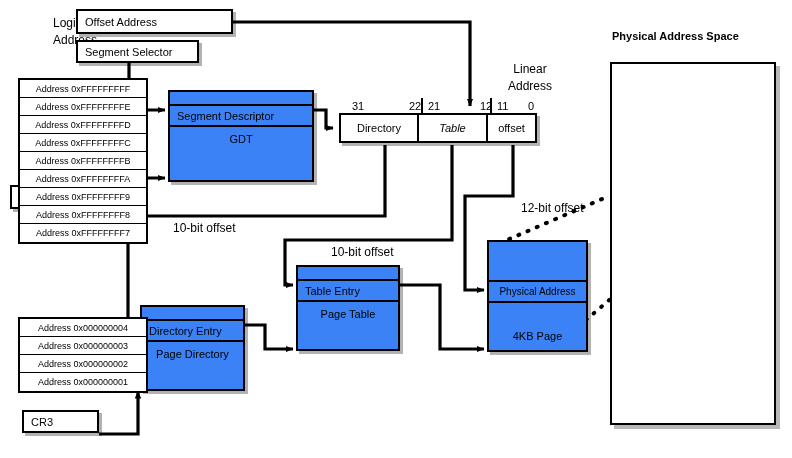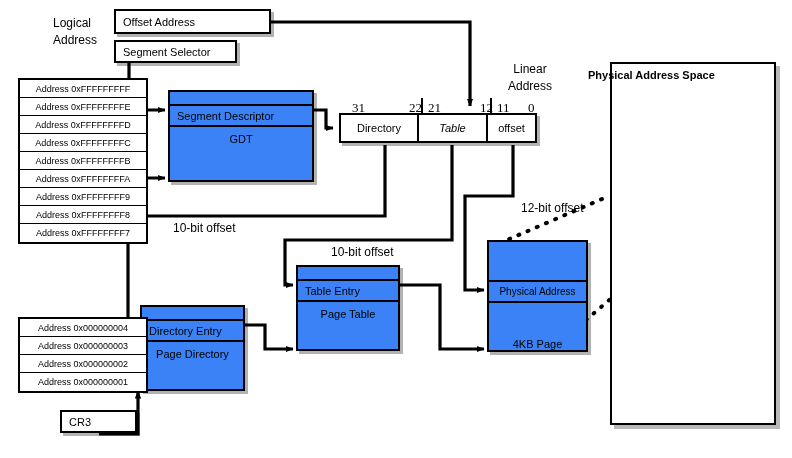--- a/index.html
+++ b/index.html
@@ -32,21 +32,20 @@
     align-items: center;
     justify-content: center;
     font-size: 11px;
     color: #000;
     white-space: nowrap;
     z-index: 3;
   }
   .box.left {
     justify-content: flex-start;
     padding-left: 7px;
-    margin-left: 38px;
   }
   
   .stack {
     position: absolute;
     box-sizing: border-box;
     border: 2px solid #000;
     background: #3b82f6;
     box-shadow: 3px 3px 0 rgba(0,0,0,0.30);
     z-index: 3;
   }
@@ -91,24 +90,23 @@
     box-sizing: border-box;
     display: flex;
     align-items: center;
     justify-content: center;
     font-size: 11px;
     border-right: 2px solid #000;
   }
   #linear-address .cell:last-child { border-right: none; }
   .bitnum {
     position: absolute;
-    font-size: 13px;
-    color: #000;
-    z-index: 3;
-    font-family: Liberation Serif, serif;
+    font-size: 11px;
+    color: #000;
+    z-index: 3;
   }
   .caption {
     position: absolute;
     font-size: 12px;
     color: #000;
     z-index: 3;
     white-space: nowrap;
     margin-left: 45px;
   }
   .caption.center { text-align: center; }
@@ -256,24 +254,24 @@
 
   <div class="stack" style="left:140px; top:305px; width:105px; height:86px;">
     <div class="pad-top"></div>
     <div class="entry">Directory Entry</div>
     <div class="body">Page Directory</div>
   </div>
 
   <div class="stack" style="left:487px; top:240px; width:101px; height:112px;">
     <div class="pad-top" style="height:38px;"></div>
     <div class="entry" style="justify-content:center; padding-left:0; font-size:10px;">Physical Address</div>
-    <div class="body" style="align-items:center; padding-top:16px; height:calc(100% - 59px);">4KB Page</div>
-  </div>
-
-  <div class="title" style="left:588px; top:30px;margin-top:39px;">Physical Address Space</div>
+    <div class="body" style="align-items:center; padding-top:8px; height:calc(100% - 59px);">4KB Page</div>
+  </div>
+
+  <div class="title" style="left:612px; top:30px;">Physical Address Space</div>
 
   <div id="pas-outer"></div>
 
   <div class="pas-group" id="pas-high" style="top:78px;">
       <div class="pas-row">Address 0xFFFFFFFFF</div>
       <div class="pas-row">Address 0xFFFFFFFFE</div>
       <div class="pas-row">Address 0xFFFFFFFFD</div>
       <div class="pas-row">Address 0xFFFFFFFFC</div>
       <div class="pas-row">Address 0xFFFFFFFFB</div>
       <div class="pas-row">Address 0xFFFFFFFFA</div>

